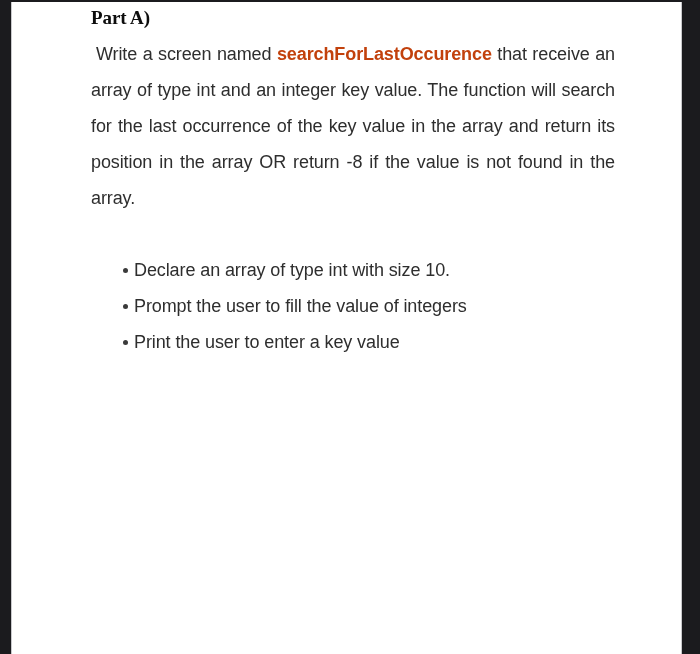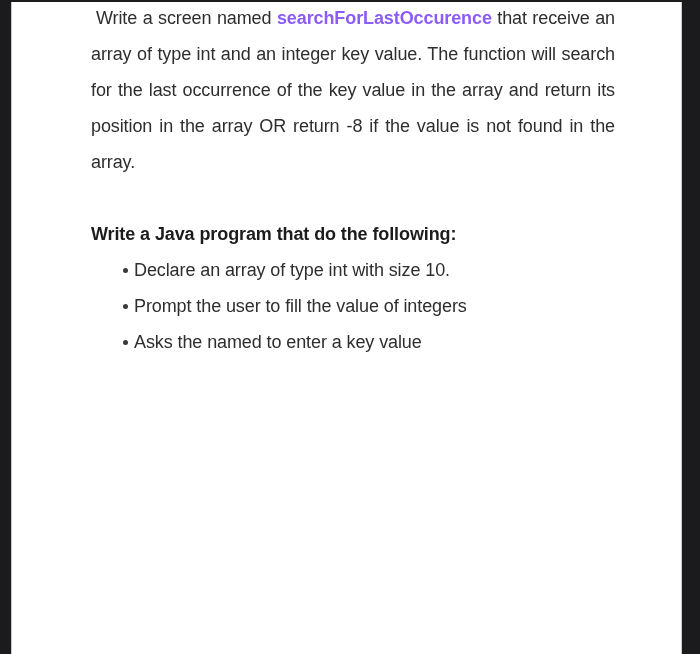--- a/index.html
+++ b/index.html
@@ -49,21 +49,21 @@
     color: #0d0d0d;
   }
   .para {
     margin: 0;
     width: 524px;
     text-align: justify;
     text-indent: 5px;
   }
   .bold-inline {
     font-weight: bold;
-    color: #8b5cf6;
+    color: #c2410c;
   }
   .signature {
     margin: 0;
     padding-left: 46px;
   }
   .spacer-line { height: 36px; }
   .part-b-intro {
     margin: 0;
     font-weight: 600;
     color: #1c1c1c;
@@ -93,29 +93,29 @@
 </head>
 <body>
 
 <div class="page">
   <div class="top-hairline"></div>
   <div class="edge-bar left"></div>
   <div class="edge-bar right"></div>
 
   <div class="content">
 
+    <h2 class="part-heading">Part A)</h2>
 
     <p class="para"><span>Write a screen named </span><span class="bold-inline">searchForLastOccurence</span><span> that receive an array of type int and an integer key value. The function will search for the last occurrence of the key value in the array and return its position in the array OR return -8 if the value is not found in the array.</span></p>
 
 
     <div class="spacer-line"></div>
 
 
-    <p class="part-b-intro">Write a Java program that do the following:</p>
 
     <ul class="req-list">
       <li>Declare an array of type int with size 10.</li>
       <li>Prompt the user to fill the value of integers</li>
-      <li>Asks the named to enter a key value</li>
+      <li>Print the user to enter a key value</li>
     </ul>
 
   </div>
 </div>
 
 </body></html>

